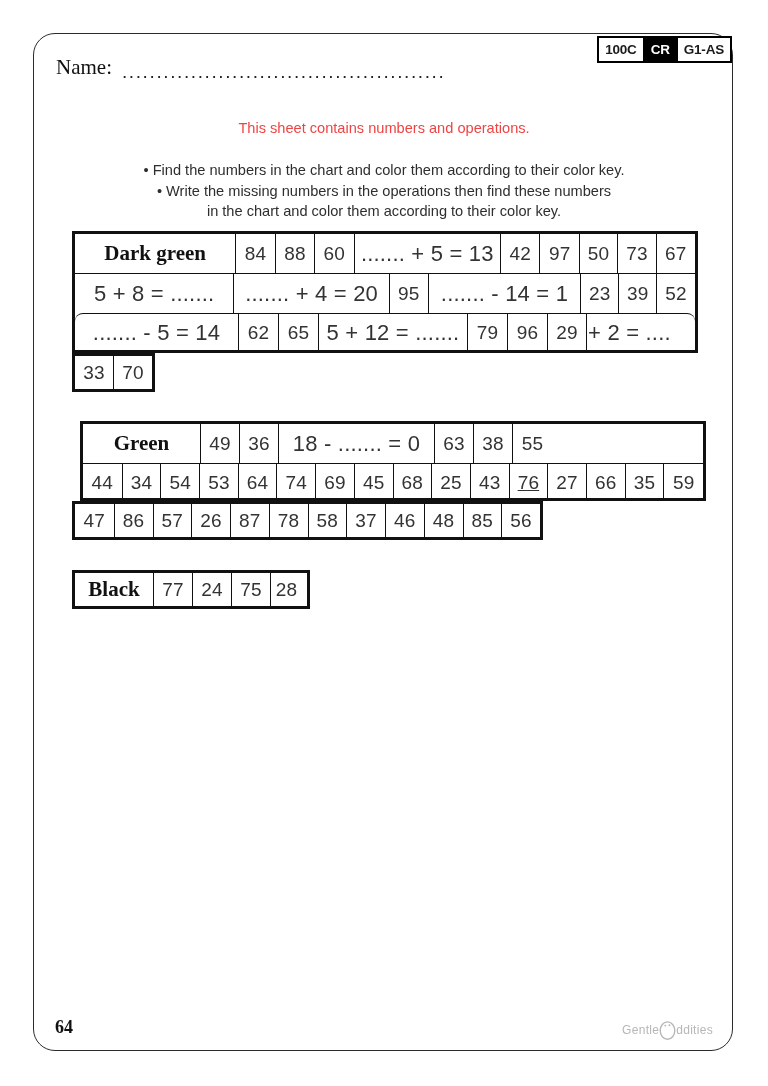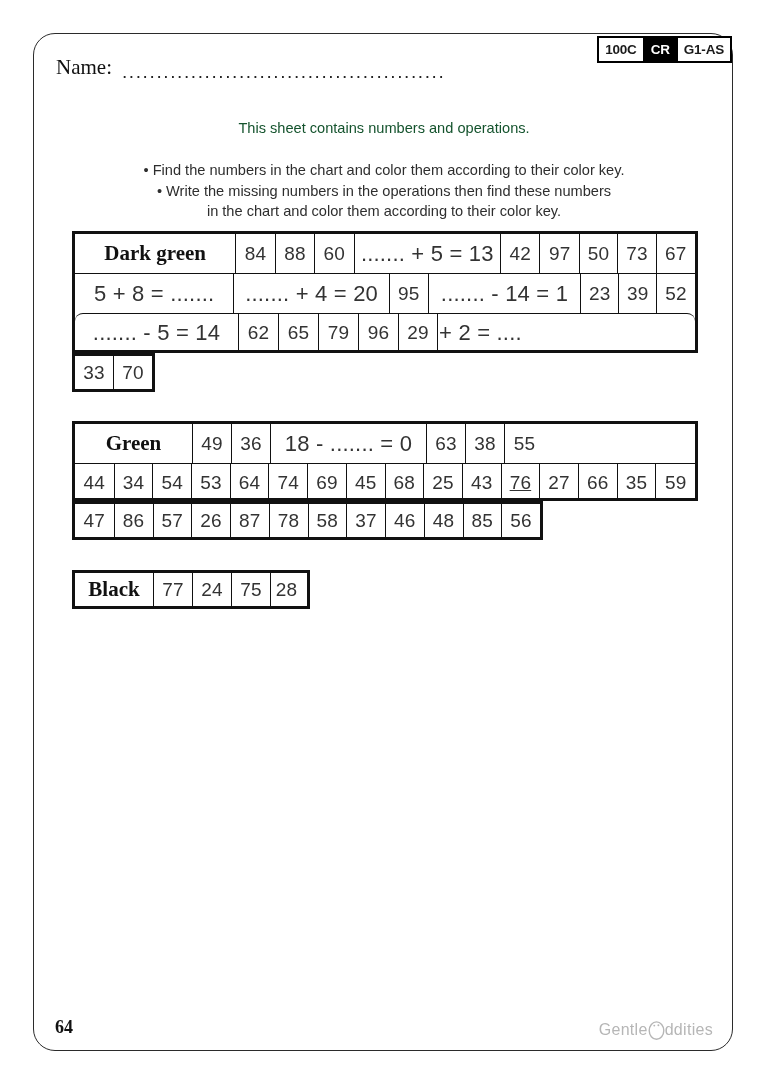--- a/index.html
+++ b/index.html
@@ -83,21 +83,21 @@
   
   .intro {
     position: absolute;
     left: 0;
     top: 118px;
     width: 768px;
     text-align: center;
   }
   .intro-title {
     font-size: 14.6px;
-    color: #14532d;
+    color: #ef4444;
     line-height: 1.5;
   }
   .intro-bullets {
     margin-top: 20px;
     font-size: 14.6px;
     color: #2e2e2e;
     line-height: 1.42;
   }
   .intro-bullets div { white-space: nowrap; }
 
@@ -153,21 +153,21 @@
     font-size: 18px;
     color: #111;
     font-weight: bold;
   }
   .brand {
     position: absolute;
     right: 55px;
     bottom: 46px;
     display: flex;
     align-items: center;
-    font-size: 16px;
+    font-size: 12px;
     color: #b6b6b6;
     letter-spacing: 0.3px;
     font-family: "Liberation Sans", sans-serif;
   }
   .brand .egg {
     position: relative;
     display: inline-block;
     width: 17px;
     height: 21px;
     margin: 0 0px;
@@ -218,32 +218,33 @@
     <div class="tcell" style="width:40px;">95</div>
     <div class="tcell op" style="width:157px;">....... - 14 = 1</div>
     <div class="tcell" style="width:39px;">23</div>
     <div class="tcell" style="width:39px;">39</div>
     <div class="tcell" style="width:40px;">52</div>
   </div>
   <div class="trow" style="height:39px;border-radius:8px;">
     <div class="tcell op" style="width:163px;">....... - 5 = 14</div>
     <div class="tcell" style="width:40px;">62</div>
     <div class="tcell" style="width:40px;">65</div>
+    <div class="tcell op" style="width:149px;">5 + 12 = .......</div>
     <div class="tcell" style="width:40px;">79</div>
     <div class="tcell" style="width:40px;">96</div>
     <div class="tcell" style="width:39px;">29</div>
     <div class="tcell op" style="width:86px;">2 + 2 = .......</div>
   </div>
 </div>
 <div class="tbl-orphan" style="left:72px; top:353px; width:83px; height:39px;">
   <div class="tcell" style="width:39px;">33</div>
   <div class="tcell" style="width:40px;">70</div>
 </div>
 
-<div class="tbl" id="tbl-green" style="left:72px; top:421px; width:626px; height:80px;">
+<div class="tbl" id="tbl-green" style="left:80px; top:421px; width:626px; height:80px;">
   <div class="trow" style="height:39px;">
     <div class="tcell label" style="width:117px;">Green</div>
     <div class="tcell" style="width:39px;">49</div>
     <div class="tcell" style="width:39px;">36</div>
     <div class="tcell op" style="width:156px;">18 - ....... = 0</div>
     <div class="tcell" style="width:39px;">63</div>
     <div class="tcell" style="width:39px;">38</div>
     <div class="tcell" style="width:40px;">55</div>
   </div>
   <div class="trow" style="height:38px;">

